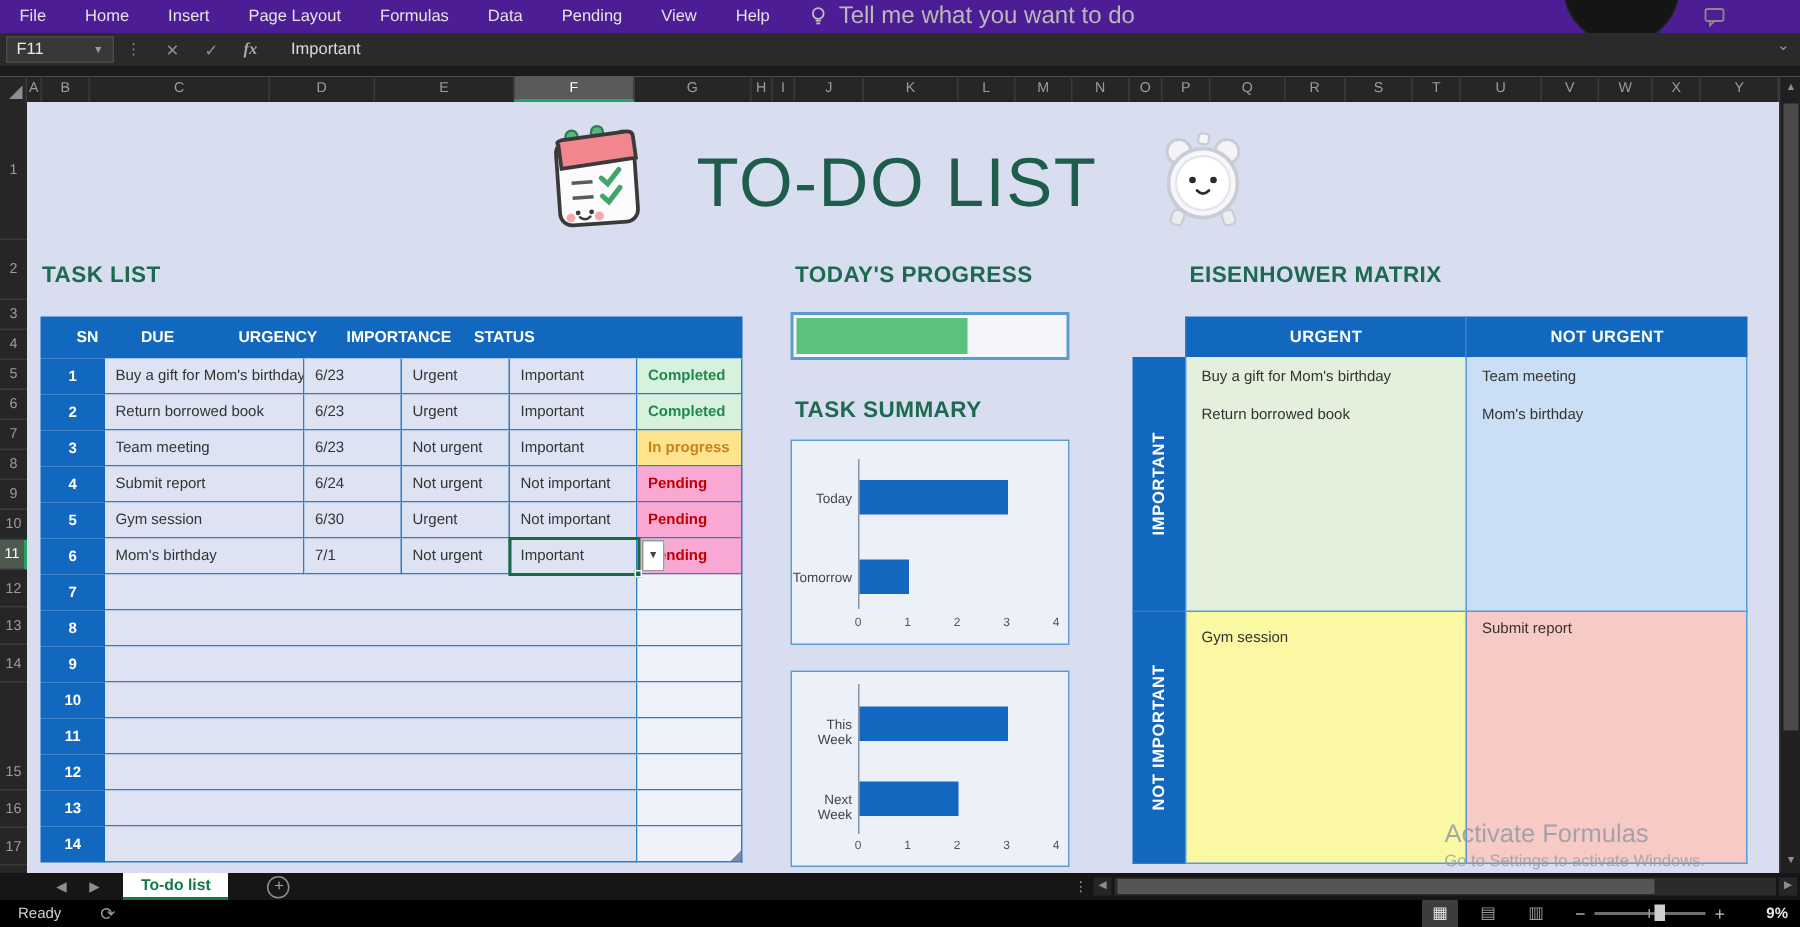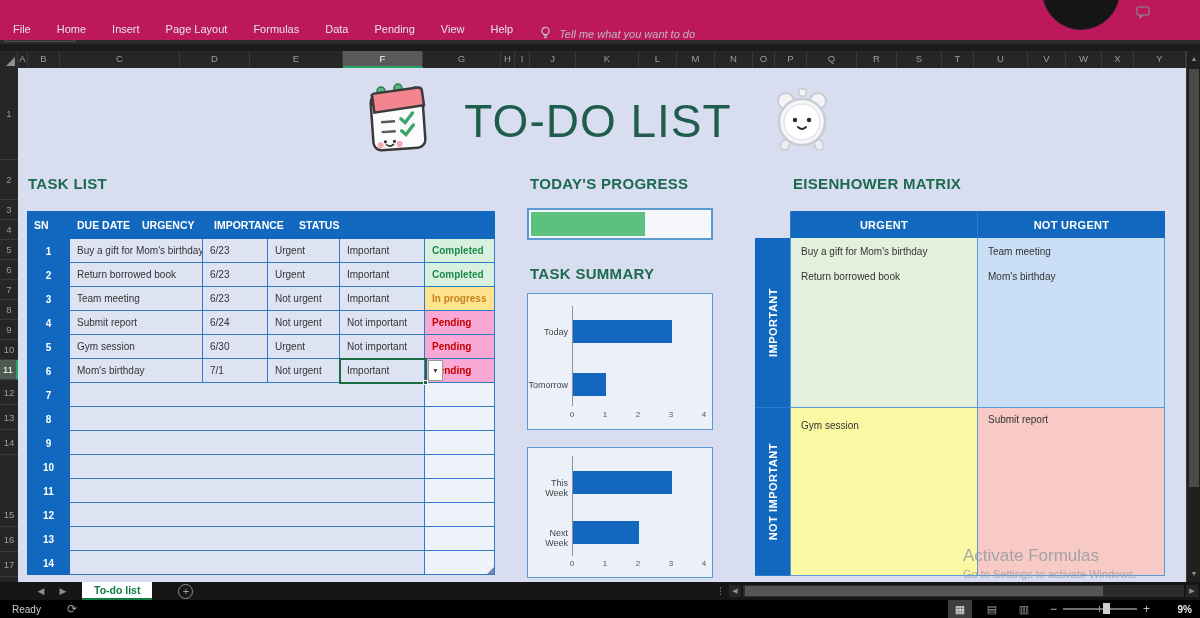--- a/index.html
+++ b/index.html
@@ -1,22 +1,22 @@
 <!DOCTYPE html>
 <html><head>
 <meta charset="utf-8">
 <style>
   * { box-sizing:border-box; margin:0; padding:0; }
   body { font-family:"Liberation Sans",sans-serif; background:#000; }
   #app { position:relative; width:1200px; height:618px; overflow:hidden; background:#D8DEEF; }
 
   
-  .menubar { position:absolute; top:0; left:0; width:1200px; height:40px; background:#be185d; display:flex; align-items:flex-end; overflow:hidden; z-index:9; }
+  .menubar { position:absolute; top:0; left:0; width:1200px; height:22px; background:#4c1d95; display:flex; align-items:center; overflow:hidden; z-index:9; }
   .menu-item { color:#E4E4E4; font-size:11px; padding:0 13px; line-height:22px; white-space:nowrap; }
-  .tellme { display:flex; align-items:center; gap:6px; color:#B9B9B9; font-size:11px; margin-left:8px;font-style:italic; }
+  .tellme { display:flex; align-items:center; gap:6px; color:#B9B9B9; font-size:16px; margin-left:8px; }
   .logo-circle { position:absolute; left:1042px; top:-48px; width:78px; height:78px; border-radius:50%; background:#151515; border:1px solid #222; }
   .comment-icon { position:absolute; left:1136px; top:5px; }
 
   
   .formulabar { position:absolute; top:22px; left:0; width:1200px; height:22px; background:#2A2A2A; display:flex; align-items:center; }
   .namebox { width:72px; height:18px; margin-left:4px; background:#383838; border:1px solid #4A4A4A; display:flex; align-items:center; justify-content:space-between; padding:0 6px; color:#E8E8E8; font-size:11px; }
   .nb-arrow { font-size:7px; color:#9A9A9A; }
   .fb-dots { color:#8A8A8A; font-size:10px; margin:0 8px; letter-spacing:0; }
   .fbtn { color:#8F8F8F; font-size:11px; width:26px; text-align:center; }
   .fbtn.fx { font-style:italic; font-family:"Liberation Serif",serif; font-weight:bold; color:#A9A9A9; }
@@ -43,21 +43,21 @@
   .title-text { position:absolute; left:420px; top:22px; width:320px; text-align:center; font-size:46px; font-weight:500; letter-spacing:1px; color:#1E5C4B; line-height:62px; }
   .h2 { position:absolute; font-size:15px; font-weight:bold; color:#1C6A50; letter-spacing:0.3px; }
   #h-tasklist { left:10px; top:107px; }
   #h-progress { left:512px; top:107px; }
   #h-matrix   { left:775px; top:107px; }
   #h-summary  { left:512px; top:197px; }
 
   
   .task-table { position:absolute; left:9px; top:143px; width:468px; height:364px; }
   .tt-header { display:flex; height:28px; background:#1168BE; }
-  .tt-hcell { color:#FFF; font-size:10.5px; font-weight:bold; line-height:28px; padding-left:7px; }
+  .tt-hcell { color:#FFF; font-size:10.5px; font-weight:bold; line-height:28px; padding-left:24px; }
   .tt-row { display:flex; height:24px; }
   .tt-sn { width:43px; background:#1168BE; color:#FFF; font-weight:bold; font-size:10px; display:flex; align-items:center; justify-content:center; }
   .tt-cell { font-size:10px; color:#333; background:#DDE3F2; border-right:1px solid #2E7CC8; border-bottom:1px solid #2E7CC8; padding-left:7px; line-height:23px; overflow:hidden; white-space:nowrap; }
   .tt-status { font-weight:bold; }
   .status-completed { background:#D8F1DE; color:#1F8A4C; }
   .status-in-progress { background:#FFE48F; color:#C8821B; }
   .status-pending { background:#f9a8d4; color:#C00000; }
   .status-empty { background:#EFF2F9; }
   .sel-box { position:absolute; left:312px; top:147px; width:88px; height:26px; border:2px solid #1B6B41; z-index:3; }
   .sel-handle { position:absolute; right:-3px; bottom:-3px; width:5px; height:5px; background:#1B6B41; border:1px solid #FFF; }

